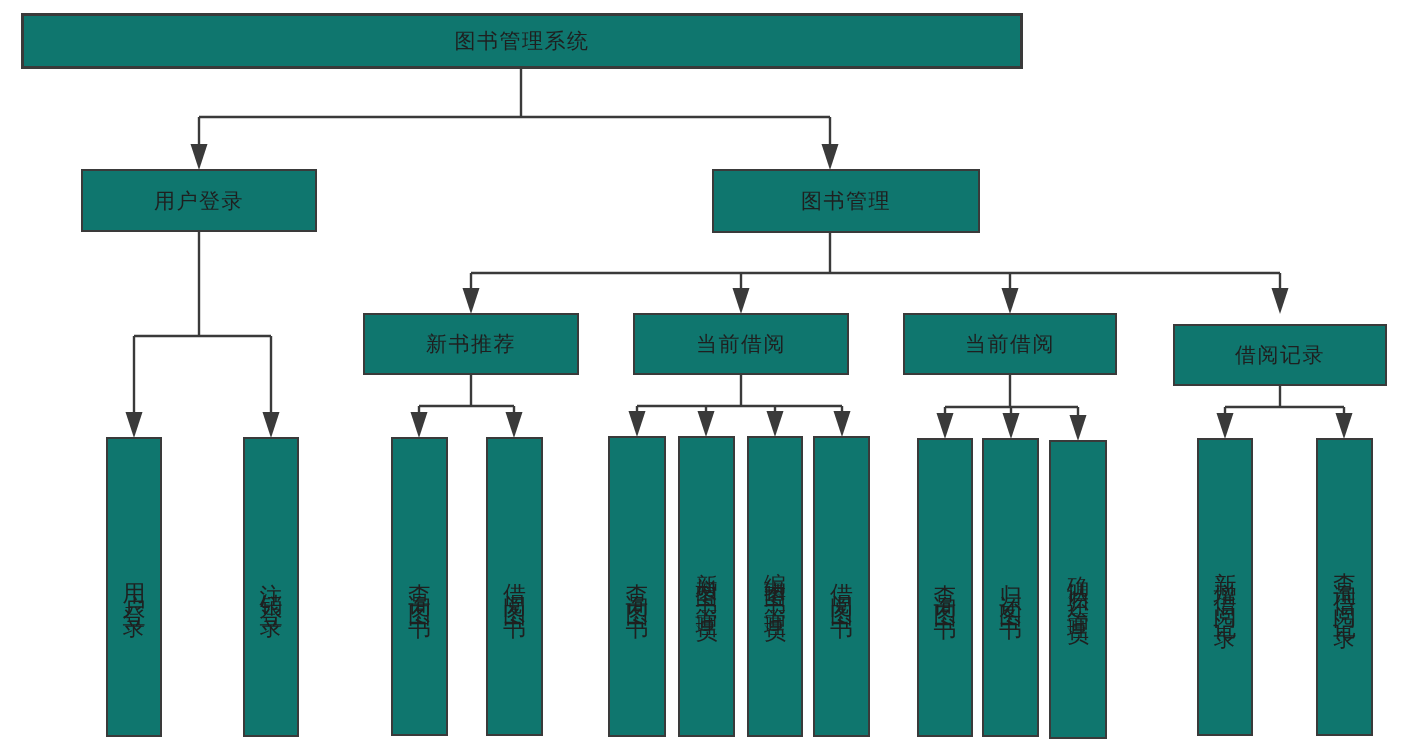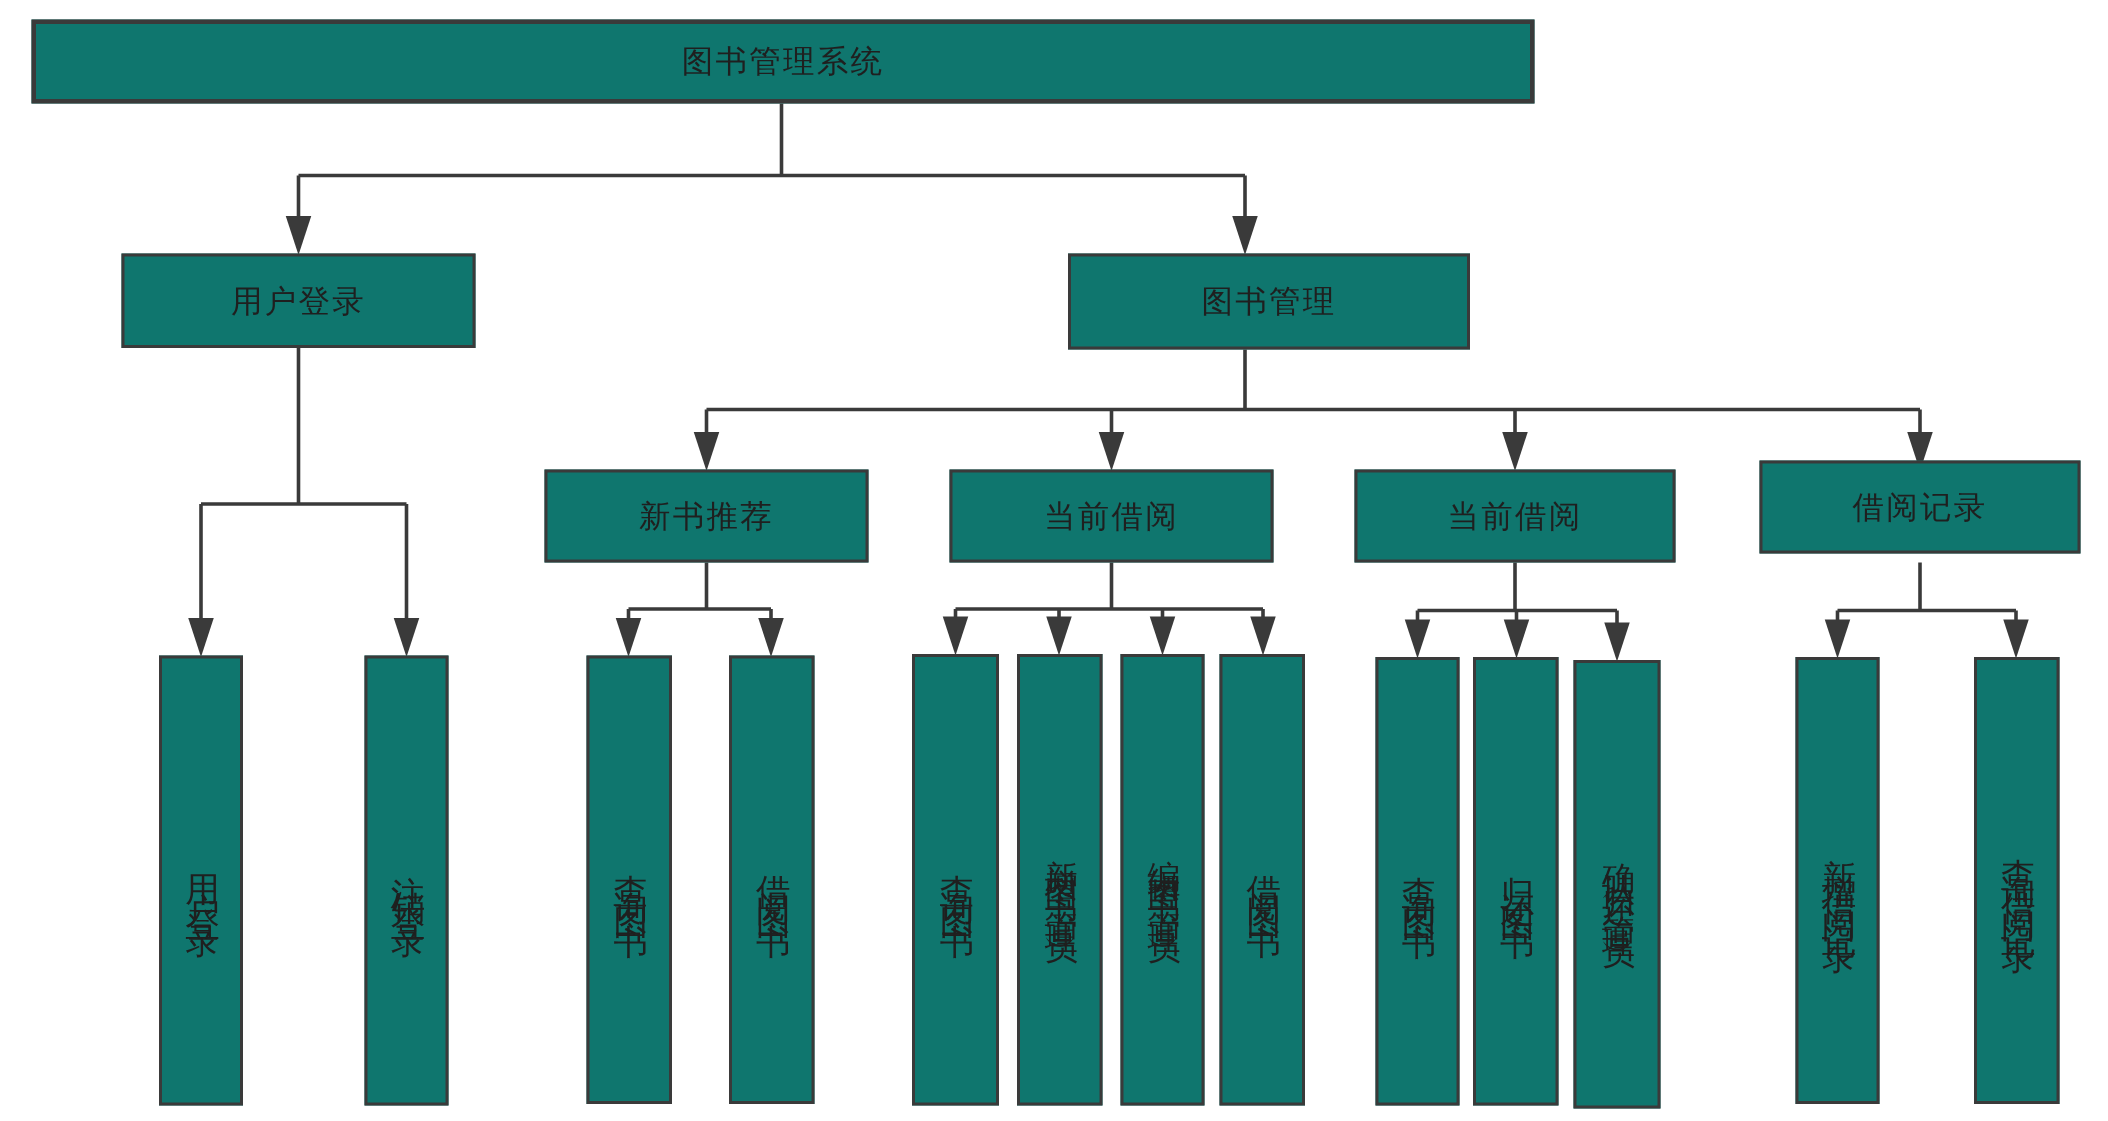--- a/index.html
+++ b/index.html
@@ -18,21 +18,21 @@
     font-size:23px;letter-spacing:11px;line-height:1;
   }
   .vlong{font-size:22px;letter-spacing:7px;}
   
   .b-root{left:21px;top:13px;width:1002px;height:56px;border-width:3px;}
   .b-login{left:81px;top:169px;width:236px;height:63px;}
   .b-mgmt{left:712px;top:169px;width:268px;height:64px;}
   .b-l3-1{left:363px;top:313px;width:216px;height:62px;}
   .b-l3-2{left:633px;top:313px;width:216px;height:62px;}
   .b-l3-3{left:903px;top:313px;width:214px;height:62px;}
-  .b-l3-4{left:1173px;top:307px;width:214px;height:62px;}
+  .b-l3-4{left:1173px;top:324px;width:214px;height:62px;}
   .b-g1-1{left:106px;top:437px;width:56px;height:300px;}
   .b-g1-2{left:243px;top:437px;width:56px;height:300px;}
   .b-g2-1{left:391px;top:437px;width:57px;height:299px;}
   .b-g2-2{left:486px;top:437px;width:57px;height:299px;}
   .b-g3-1{left:608px;top:436px;width:58px;height:301px;}
   .b-g3-2{left:678px;top:436px;width:57px;height:301px;}
   .b-g3-3{left:747px;top:436px;width:56px;height:301px;}
   .b-g3-4{left:813px;top:436px;width:57px;height:301px;}
   .b-g4-1{left:917px;top:438px;width:56px;height:299px;}
   .b-g4-2{left:982px;top:438px;width:57px;height:299px;}

